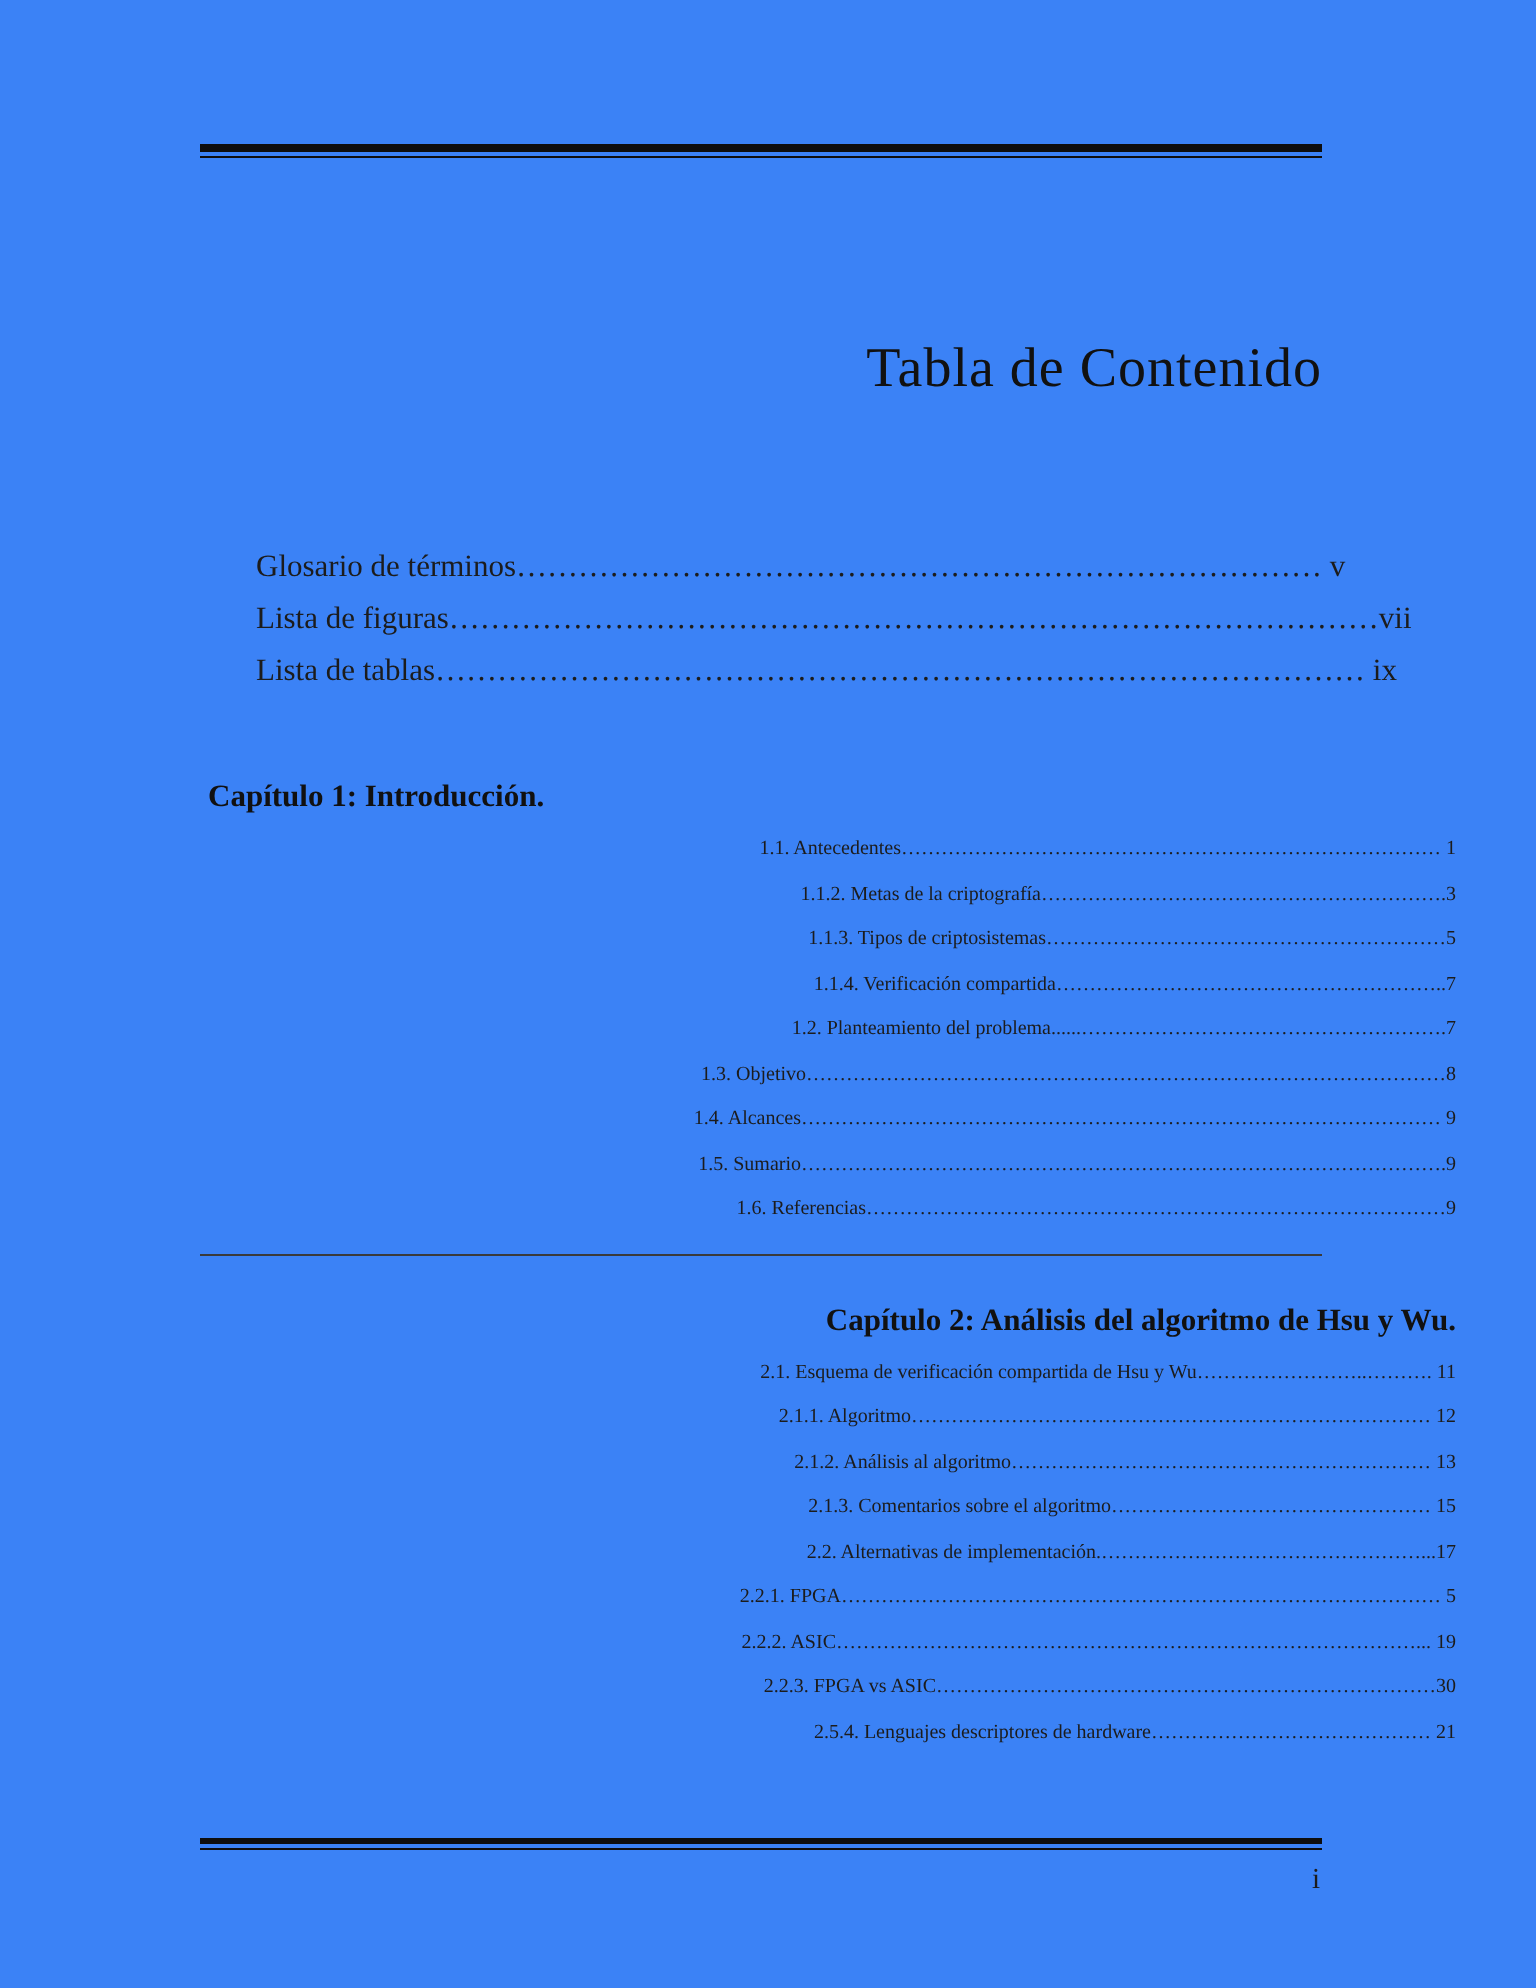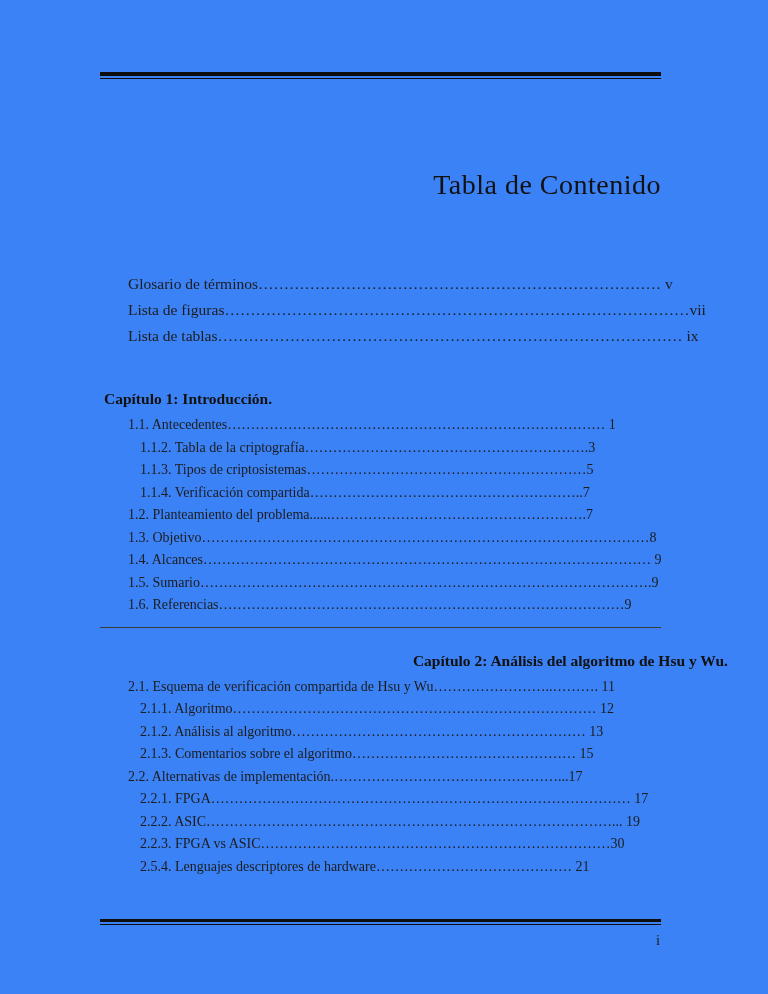--- a/index.html
+++ b/index.html
@@ -44,22 +44,23 @@
     white-space: nowrap;
   }
   .chapter-heading {
     margin: 41px 40px 0 104px;
     font-size: 15.5px;
     font-weight: 700;
     color: #111111;
   }
   .chapter-items {
     margin: 6px 40px 0 128px;
-    font-size: 14px;
+    font-size: 10px;
     line-height: 22.5px;
+    text-align: right;
   }
   .toc-line.sub {
     padding-left: 12px;
   }
   .section-divider {
     border: none;
     border-top: 1.2px solid #3a3a3a;
     margin: 10px 107px 0 100px;
     height: 0;
   }
@@ -97,42 +98,42 @@
   <div class="front-matter">
     <div class="toc-line">Glosario de términos…………………………………………………………………… v</div>
     <div class="toc-line">Lista de figuras………………………………………………………………………………vii</div>
     <div class="toc-line">Lista de tablas……………………………………………………………………………… ix</div>
   </div>
 
   <div>
     <div class="chapter-heading">Capítulo 1: Introducción.</div>
     <div class="chapter-items">
       <div class="toc-line">1.1. Antecedentes……………………………………………………………………… 1</div>
-      <div class="toc-line sub">1.1.2. Tabla de la criptografía…………………………………………………….3</div>
+      <div class="toc-line sub">1.1.2. Metas de la criptografía…………………………………………………….3</div>
       <div class="toc-line sub">1.1.3. Tipos de criptosistemas……………………………………………………5</div>
       <div class="toc-line sub">1.1.4. Verificación compartida…………………………………………………..7</div>
       <div class="toc-line">1.2. Planteamiento del problema......……………………………………………….7</div>
       <div class="toc-line">1.3. Objetivo……………………………………………………………………………………8</div>
       <div class="toc-line">1.4. Alcances…………………………………………………………………………………… 9</div>
       <div class="toc-line">1.5. Sumario…………………………………………………………………………………….9</div>
       <div class="toc-line">1.6. Referencias……………………………………………………………………………9</div>
     </div>
   </div>
 
   <hr class="section-divider">
 
   <div>
     <div class="chapter-heading second">Capítulo 2: Análisis del algoritmo de Hsu y Wu.</div>
     <div class="chapter-items">
       <div class="toc-line">2.1. Esquema de verificación compartida de Hsu y Wu……………………..………. 11</div>
       <div class="toc-line sub">2.1.1. Algoritmo…………………………………………………………………… 12</div>
       <div class="toc-line sub">2.1.2. Análisis al algoritmo……………………………………………………… 13</div>
       <div class="toc-line sub">2.1.3. Comentarios sobre el algoritmo………………………………………… 15</div>
       <div class="toc-line">2.2. Alternativas de implementación.…………………………………………...17</div>
-      <div class="toc-line sub">2.2.1. FPGA……………………………………………………………………………… 17</div>
+      <div class="toc-line sub">2.2.1. FPGA……………………………………………………………………………… 5</div>
       <div class="toc-line sub">2.2.2. ASIC……………………………………………………………………………... 19</div>
       <div class="toc-line sub">2.2.3. FPGA vs ASIC…………………………………………………………………30</div>
       <div class="toc-line sub">2.5.4. Lenguajes descriptores de hardware…………………………………… 21</div>
     </div>
   </div>
 
   <div class="footer-rule"></div>
   <div class="page-number">i</div>
 
 </div>

